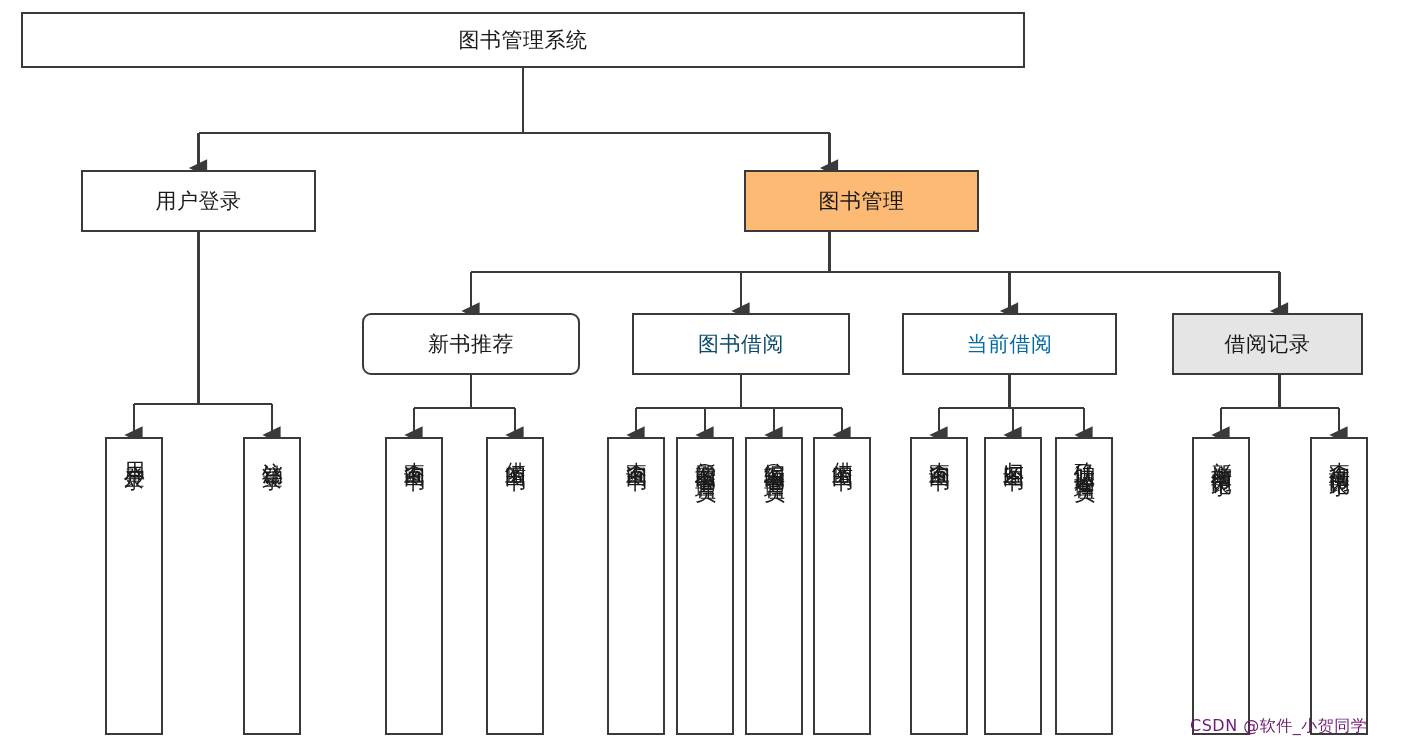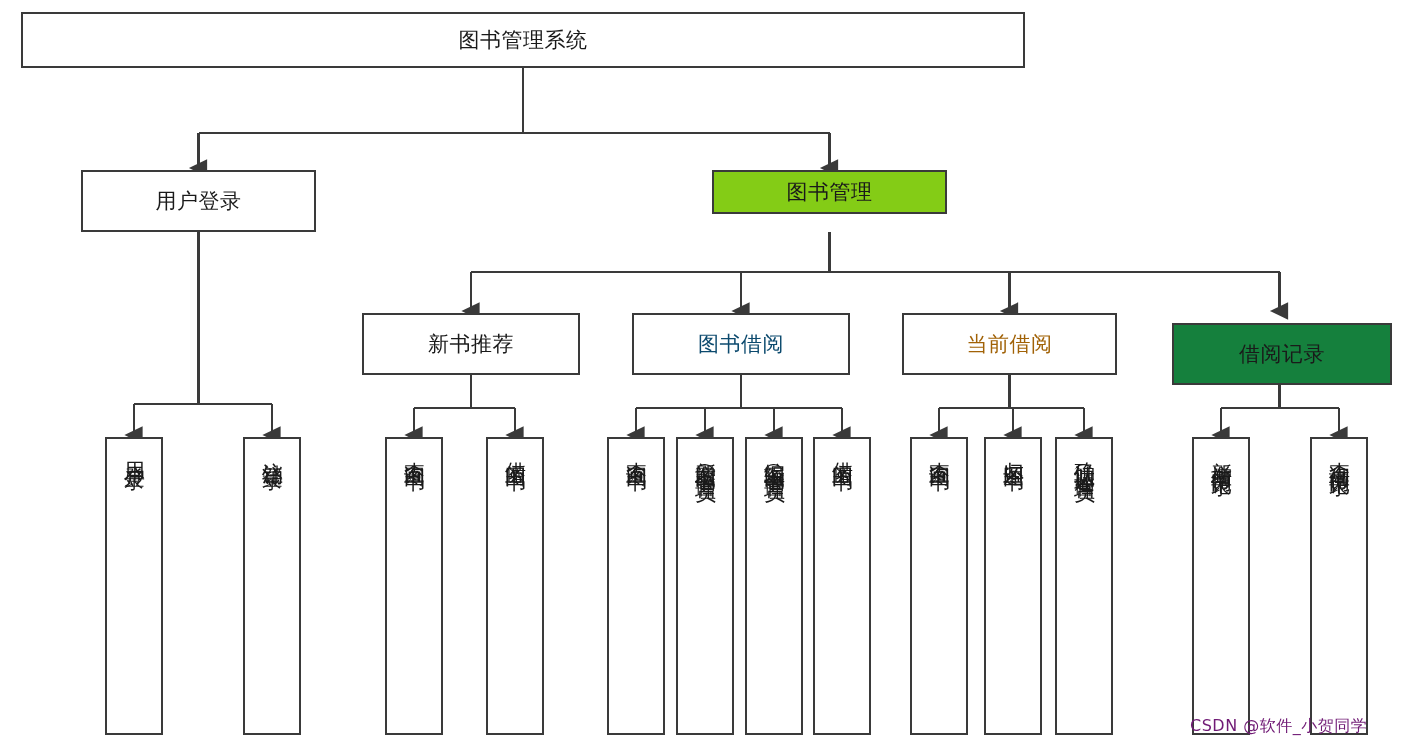--- a/index.html
+++ b/index.html
@@ -114,33 +114,33 @@
       </g>
   </svg>
 
   <div id="node-layer">
       <div class="node horizontal" style="left: 21px; top: 12px; width: 1004px; height: 56px; border-color: rgb(58, 58, 58); background: rgb(255, 255, 255);">
         <span class="label" style="color: rgb(26, 26, 26);">图书管理系统</span>
       </div>
       <div class="node horizontal" style="left: 81px; top: 170px; width: 235px; height: 62px; border-color: rgb(58, 58, 58); background: rgb(255, 255, 255);">
         <span class="label" style="color: rgb(26, 26, 26);">用户登录</span>
       </div>
-      <div class="node horizontal" style="left: 712px; top: 170px; width: 235px; height: 44px; border-color: rgb(58, 58, 58); background: #84cc16;">
+      <div class="node horizontal" style="left: 744px; top: 170px; width: 235px; height: 62px; border-color: rgb(58, 58, 58); background: #fdba74;">
         <span class="label" style="color: rgb(26, 26, 26);">图书管理</span>
       </div>
-      <div class="node horizontal" style="left: 362px; top: 313px; width: 218px; height: 62px; border-color: rgb(58, 58, 58); background: rgb(255, 255, 255);">
+      <div class="node horizontal" style="left: 362px; top: 313px; width: 218px; height: 62px; border-color: rgb(58, 58, 58); background: rgb(255, 255, 255); border-radius: 9px;">
         <span class="label" style="color: rgb(26, 26, 26);">新书推荐</span>
       </div>
       <div class="node horizontal" style="left: 632px; top: 313px; width: 218px; height: 62px; border-color: rgb(58, 58, 58); background: rgb(255, 255, 255);">
         <span class="label" style="color: #0c4a6e;">图书借阅</span>
       </div>
       <div class="node horizontal" style="left: 902px; top: 313px; width: 215px; height: 62px; border-color: rgb(58, 58, 58); background: rgb(255, 255, 255);">
-        <span class="label" style="color: #a16207;">当前借阅</span>
+        <span class="label" style="color: #0369a1;">当前借阅</span>
       </div>
-      <div class="node horizontal" style="left: 1172px; top: 313px; width: 220px; height: 62px; border-color: rgb(58, 58, 58); background: #15803d; margin-top: 10px;">
+      <div class="node horizontal" style="left: 1172px; top: 313px; width: 191px; height: 62px; border-color: rgb(58, 58, 58); background: #e5e5e5;">
         <span class="label" style="color: rgb(26, 26, 26);">借阅记录</span>
       </div>
       <div class="node vertical" style="left: 105px; top: 437px; width: 58px; height: 298px; border-color: rgb(58, 58, 58); background: rgb(255, 255, 255);">
         <span class="label" style="color: rgb(26, 26, 26);">用户登录</span>
       </div>
       <div class="node vertical" style="left: 243px; top: 437px; width: 58px; height: 298px; border-color: rgb(58, 58, 58); background: rgb(255, 255, 255);">
         <span class="label" style="color: rgb(26, 26, 26);">注销登录</span>
       </div>
       <div class="node vertical" style="left: 385px; top: 437px; width: 58px; height: 298px; border-color: rgb(58, 58, 58); background: rgb(255, 255, 255);">
         <span class="label" style="color: rgb(26, 26, 26);">查询图书</span>

